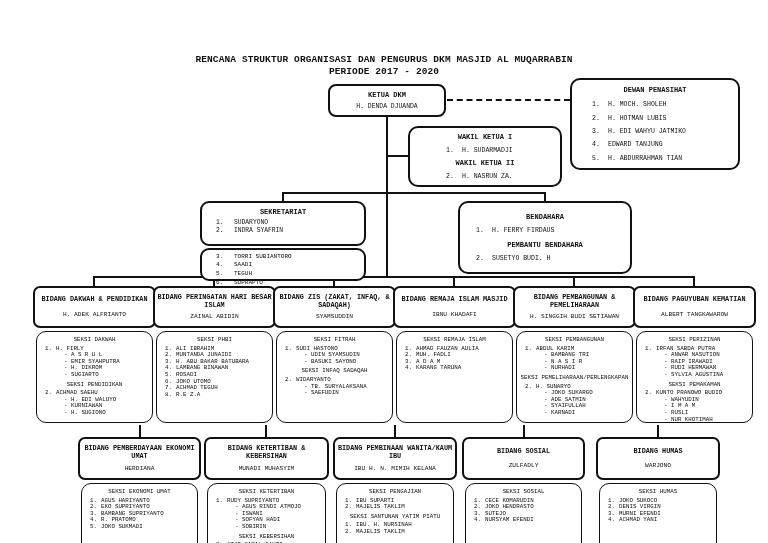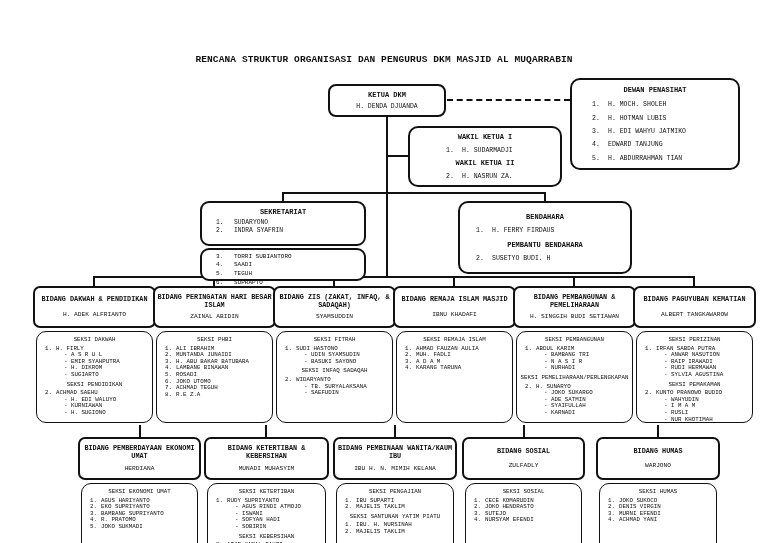--- a/index.html
+++ b/index.html
@@ -52,20 +52,21 @@
   .top-unit .u-detail{height:92px;}
   .bot-unit .u-header{height:43px;}
   .bot-unit .u-detail{height:80px;}
 </style>
 </head>
 <body>
 
 <div id="page">
 
   <div class="doc-title" style="top:20px;">RENCANA STRUKTUR ORGANISASI DAN PENGURUS DKM MASJID AL MUQARRABIN</div>
+  <div class="doc-title" style="top:32px;">PERIODE 2017 - 2020</div>
 
   <div class="vline" style="left:386px;top:83px;height:160px;"></div>
   <div class="dline" style="left:447px;top:65px;width:123px;"></div>
   <div class="hline" style="left:386px;top:121px;width:22px;"></div>
   <div class="hline" style="left:282px;top:158px;width:264px;"></div>
   <div class="vline" style="left:282px;top:158px;height:10px;"></div>
   <div class="vline" style="left:544px;top:158px;height:10px;"></div>
   <div class="hline" style="left:94px;top:242px;width:601px;"></div>
   <div class="vline" style="left:93px;top:242px;height:11px;"></div>
   <div class="vline" style="left:213px;top:242px;height:11px;"></div>

